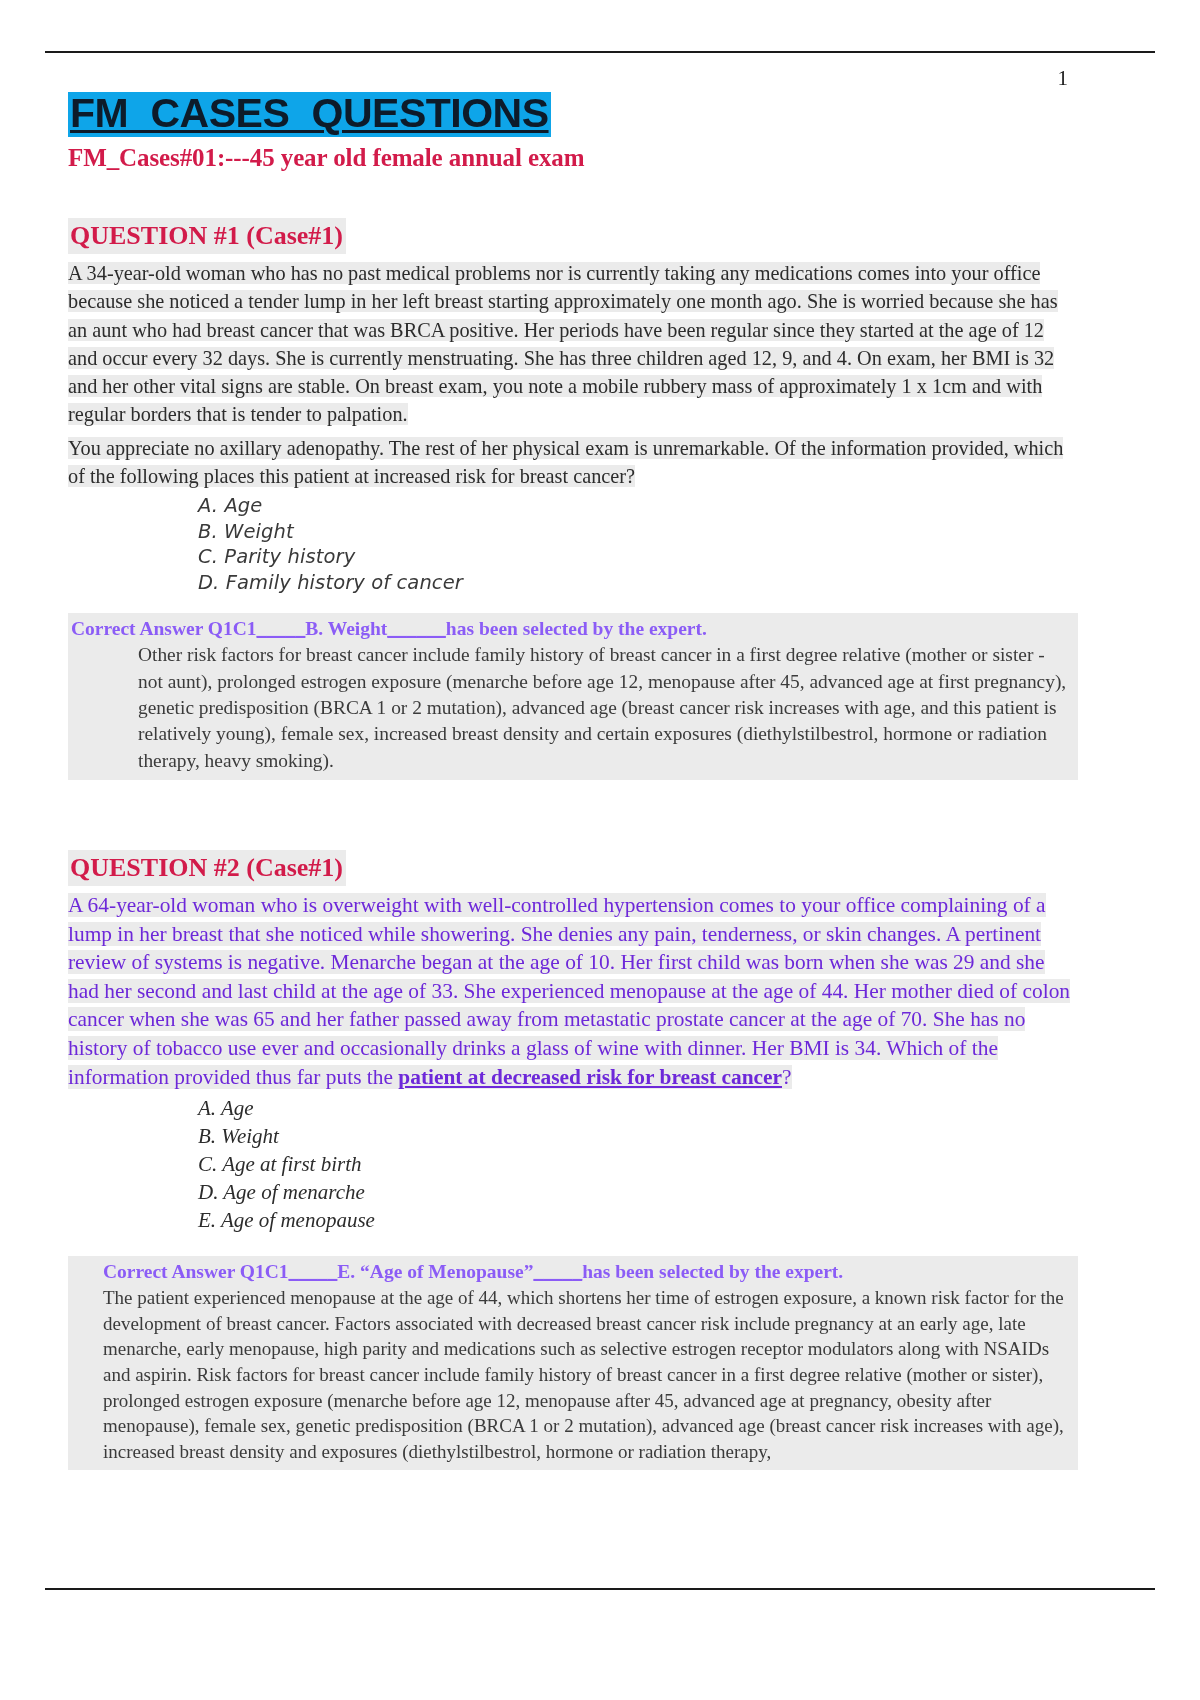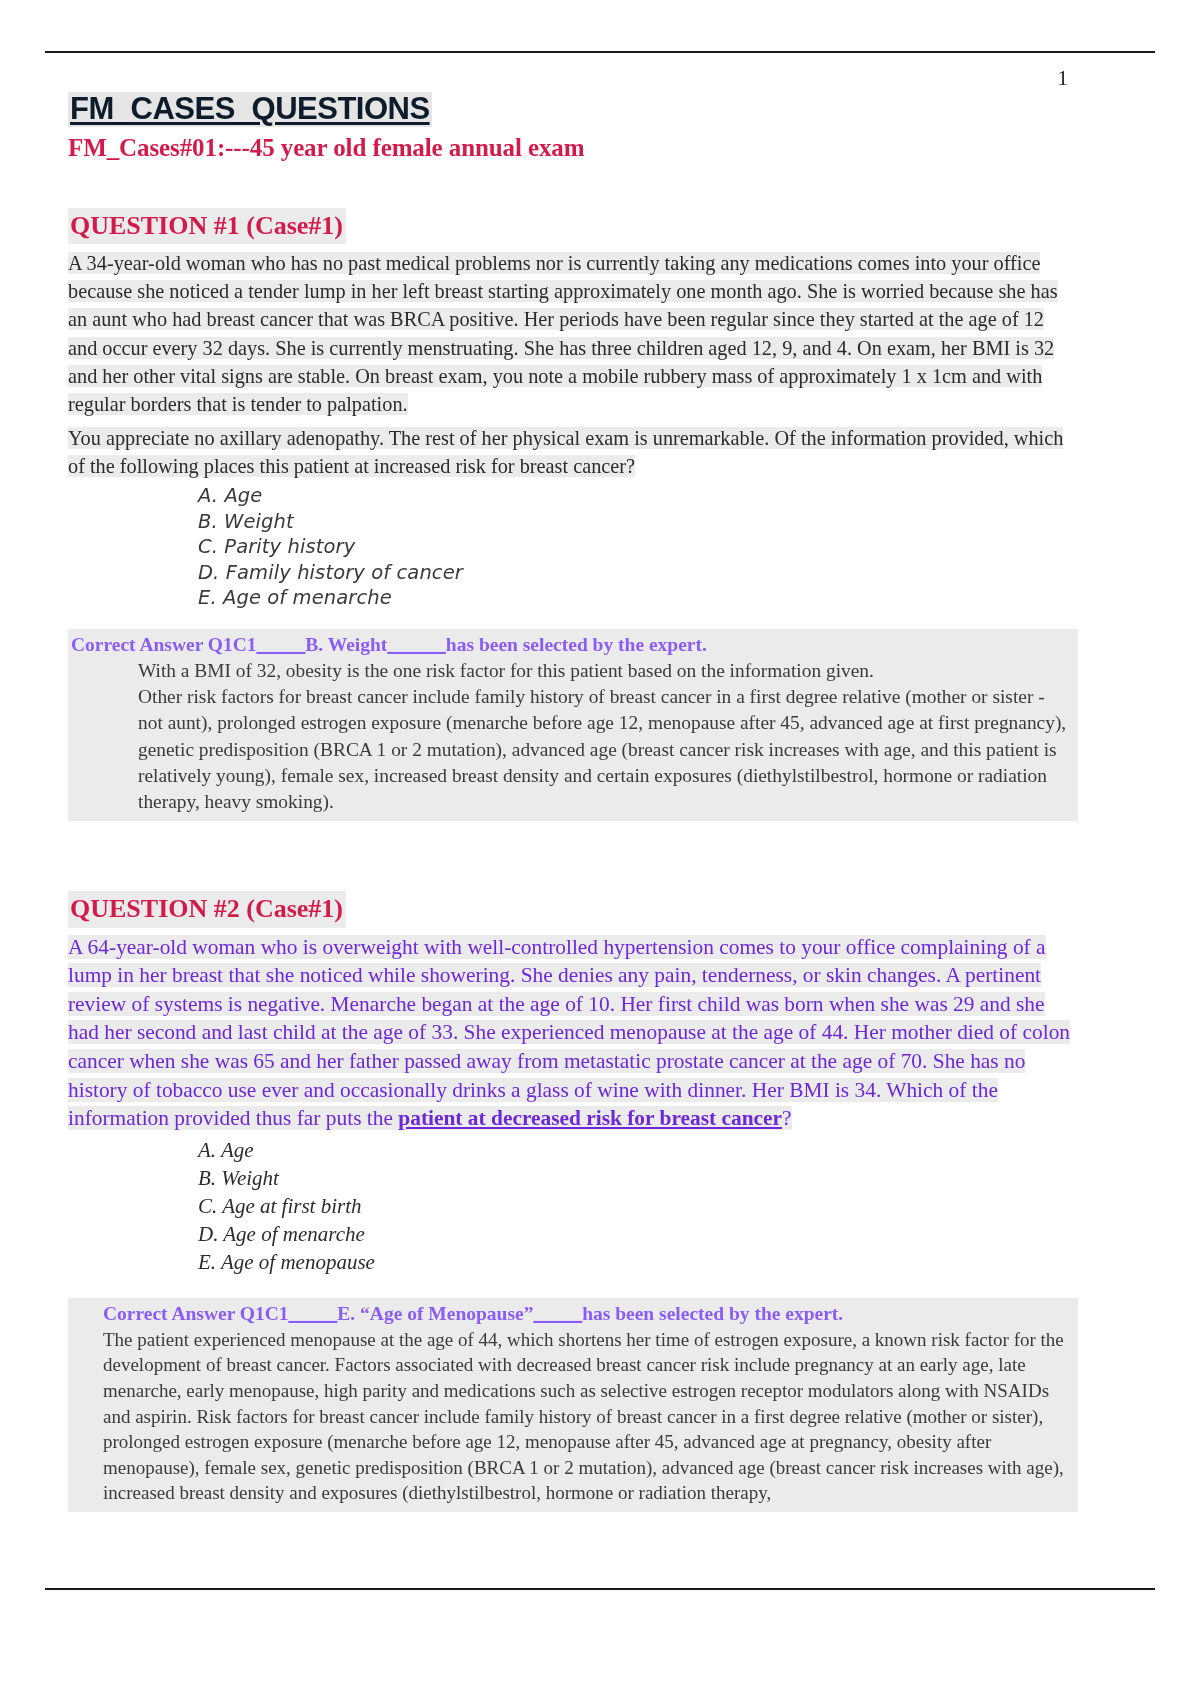--- a/index.html
+++ b/index.html
@@ -51,24 +51,24 @@
     left: 68px;
     top: 92px;
     width: 1010px;
   }
 
   
   .doc-title {
     display: inline-block;
     font-family: "Liberation Sans", "DejaVu Sans", sans-serif;
     font-weight: bold;
-    font-size: 31px;
+    font-size: 41px;
     line-height: 1.02;
     color: #0d1b2a;
-    background: #e5e5e5;
+    background: #0ea5e9;
     text-decoration: underline;
     text-decoration-thickness: 3px;
     text-underline-offset: 3px;
     letter-spacing: -0.5px;
     padding: 1px 2px 2px 2px;
     margin: 0 0 1px 0;
   }
 
   .doc-subtitle {
     font-family: "Liberation Serif", "DejaVu Serif", serif;
@@ -205,29 +205,27 @@
       </div>
       <div class="stem">
         <span class="hl">You appreciate no axillary adenopathy. The rest of her physical exam is unremarkable. Of the information provided, which of the following places this patient at increased risk for breast cancer?</span>
       </div>
 
       <ul class="options options-sans">
         <li>A. Age</li>
         <li>B. Weight</li>
         <li>C. Parity history</li>
         <li>D. Family history of cancer</li>
-        <li>E. Age of menarche</li>
       </ul>
 
       <div class="answer-block">
         <div class="answer-head">
           <span>Correct Answer Q1C1</span><span class="u">_____</span><span>B. Weight</span><span class="u">______</span><span>has been selected by the expert.</span>
         </div>
         <div class="answer-body">
-          <p>With a BMI of 32, obesity is the one risk factor for this patient based on the information given.</p>
           <p>Other risk factors for breast cancer include family history of breast cancer in a first degree relative (mother or sister - not aunt), prolonged estrogen exposure (menarche before age 12, menopause after 45, advanced age at first pregnancy), genetic predisposition (BRCA 1 or 2 mutation), advanced age (breast cancer risk increases with age, and this patient is relatively young), female sex, increased breast density and certain exposures (diethylstilbestrol, hormone or radiation therapy, heavy smoking).</p>
         </div>
       </div>
     </div>
 
     <div class="section-q2">
       <div>
         <span class="q-heading">QUESTION #2 (Case#1)</span>
       </div>
 

